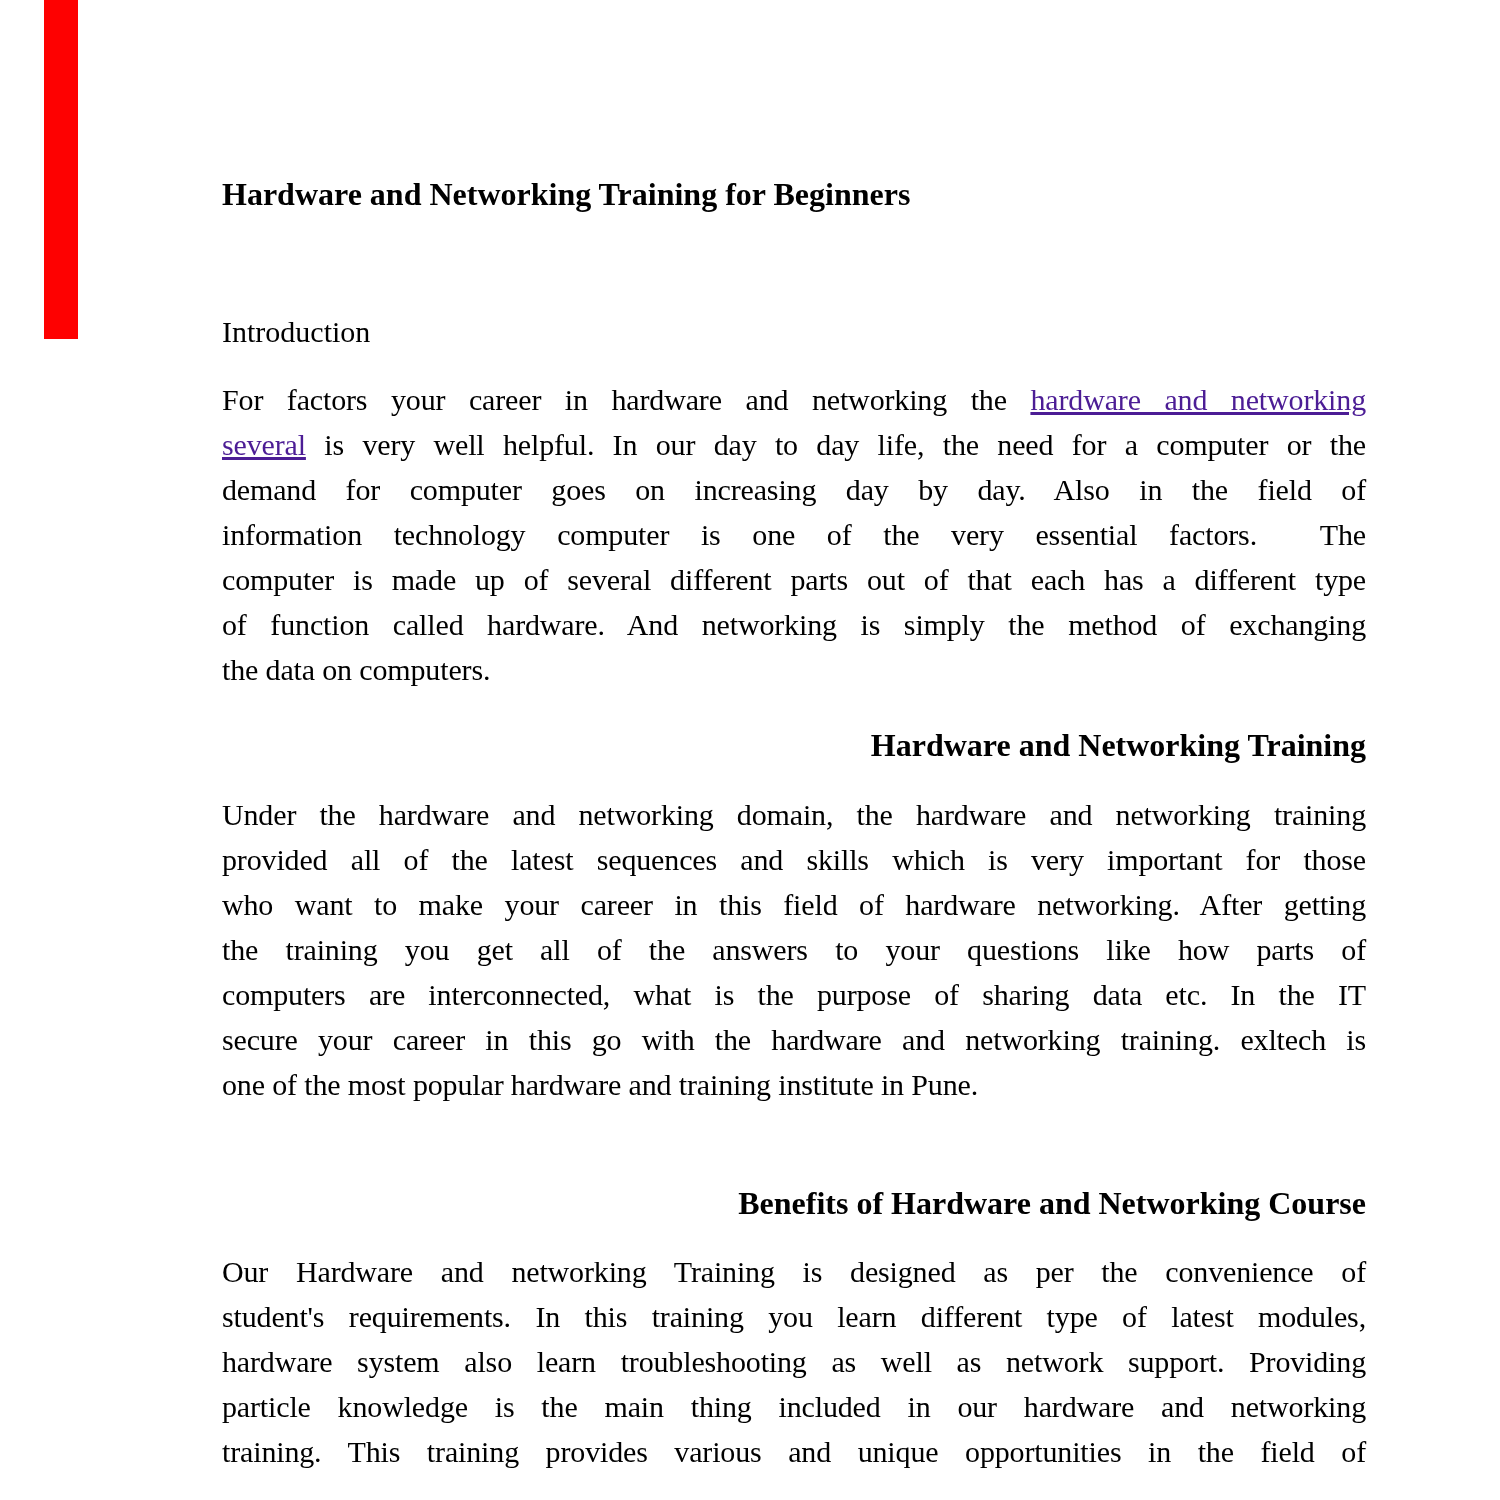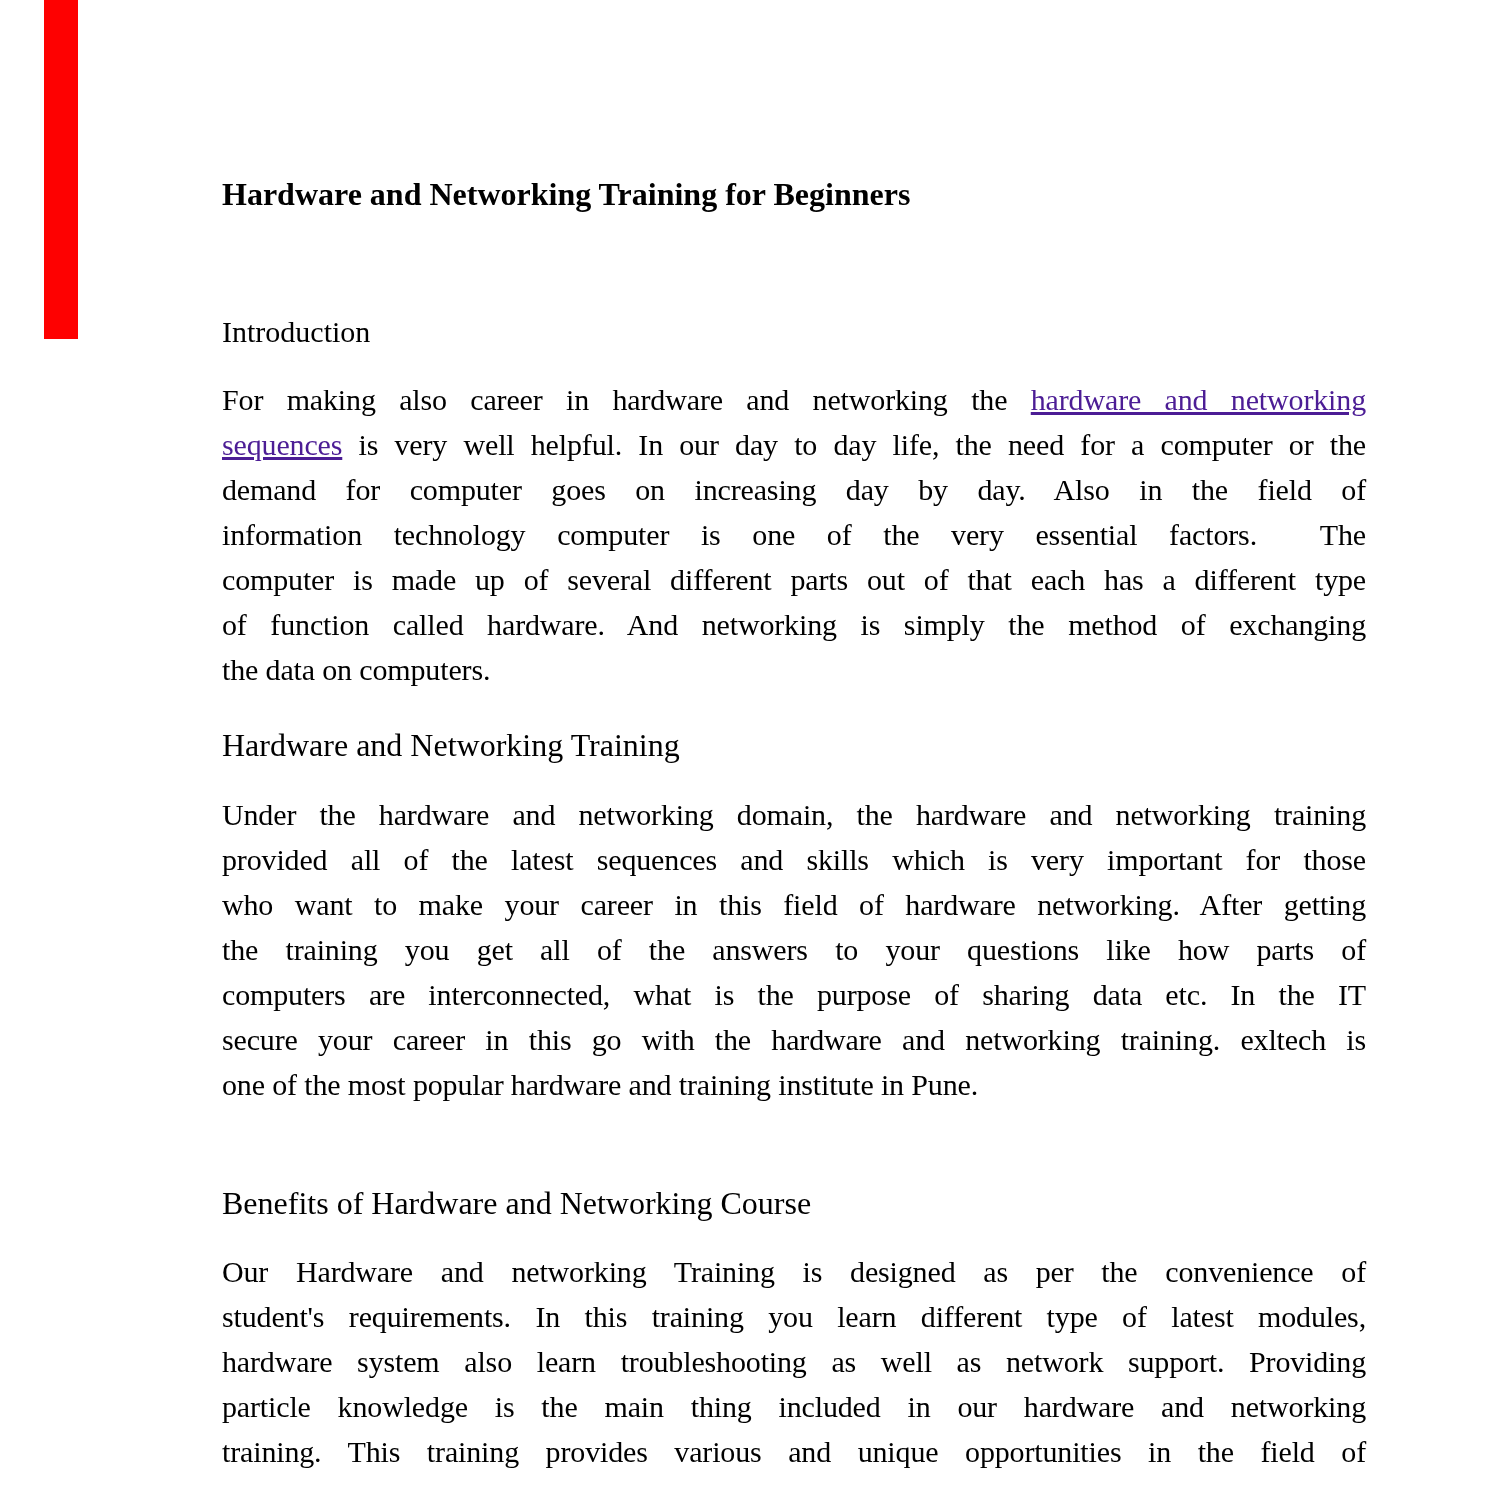--- a/index.html
+++ b/index.html
@@ -39,22 +39,23 @@
     font-size: 30px;
     font-weight: normal;
     line-height: 45px;
   }
   .sec-heading {
     position: absolute;
     left: 178px;
     width: 1144px;
     margin: 0;
     font-size: 32px;
-    font-weight: normal;
+    font-weight: bold;
     line-height: 45px;
+    text-align: right;
   }
   .sec-heading.h2 { top: 723px; }
   .sec-heading.h3 { top: 1181px; }
   .para {
     position: absolute;
     left: 178px;
     width: 1144px;
     font-size: 30px;
     line-height: 45px;
     letter-spacing: -0.15px;
@@ -75,22 +76,22 @@
 
 <div class="page">
 
   <div class="red-bar"></div>
 
   <h1 class="doc-title">Hardware and Networking Training for Beginners</h1>
 
   <div class="intro-heading">Introduction</div>
 
   <div class="para p1">
-    <div class="ln j"><span>For making also career in hardware and networking the </span><a class="doclink">hardware and networking</a></div>
-    <div class="ln j"><a class="doclink">sequences</a><span> is very well helpful. In our day to day life, the need for a computer or the</span></div>
+    <div class="ln j"><span>For factors your career in hardware and networking the </span><a class="doclink">hardware and networking</a></div>
+    <div class="ln j"><a class="doclink">several</a><span> is very well helpful. In our day to day life, the need for a computer or the</span></div>
     <div class="ln j">demand for computer goes on increasing day by day. Also in the field of</div>
     <div class="ln j">information technology computer is one of the very essential factors.&nbsp; The</div>
     <div class="ln j">computer is made up of several different parts out of that each has a different type</div>
     <div class="ln j">of function called hardware. And networking is simply the method of exchanging</div>
     <div class="ln">the data on computers.</div>
   </div>
 
   <h2 class="sec-heading h2">Hardware and Networking Training</h2>
 
   <div class="para p2">

